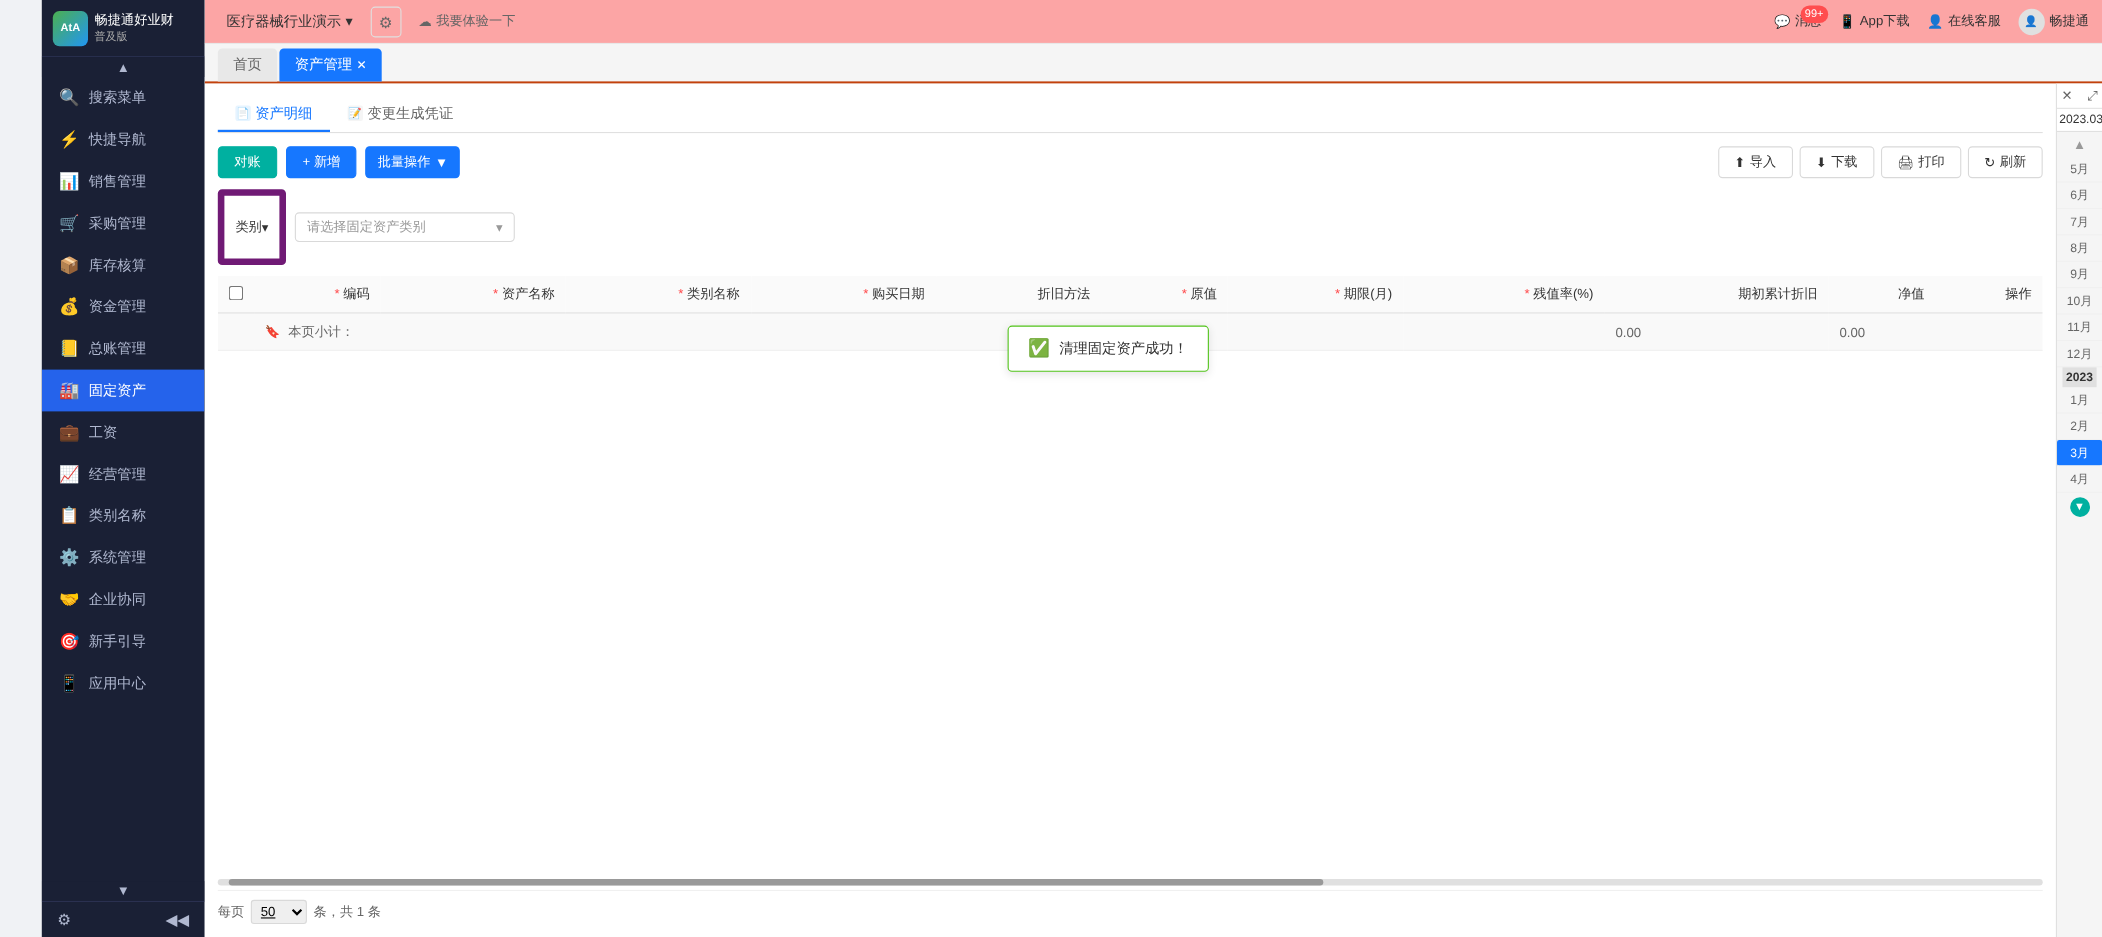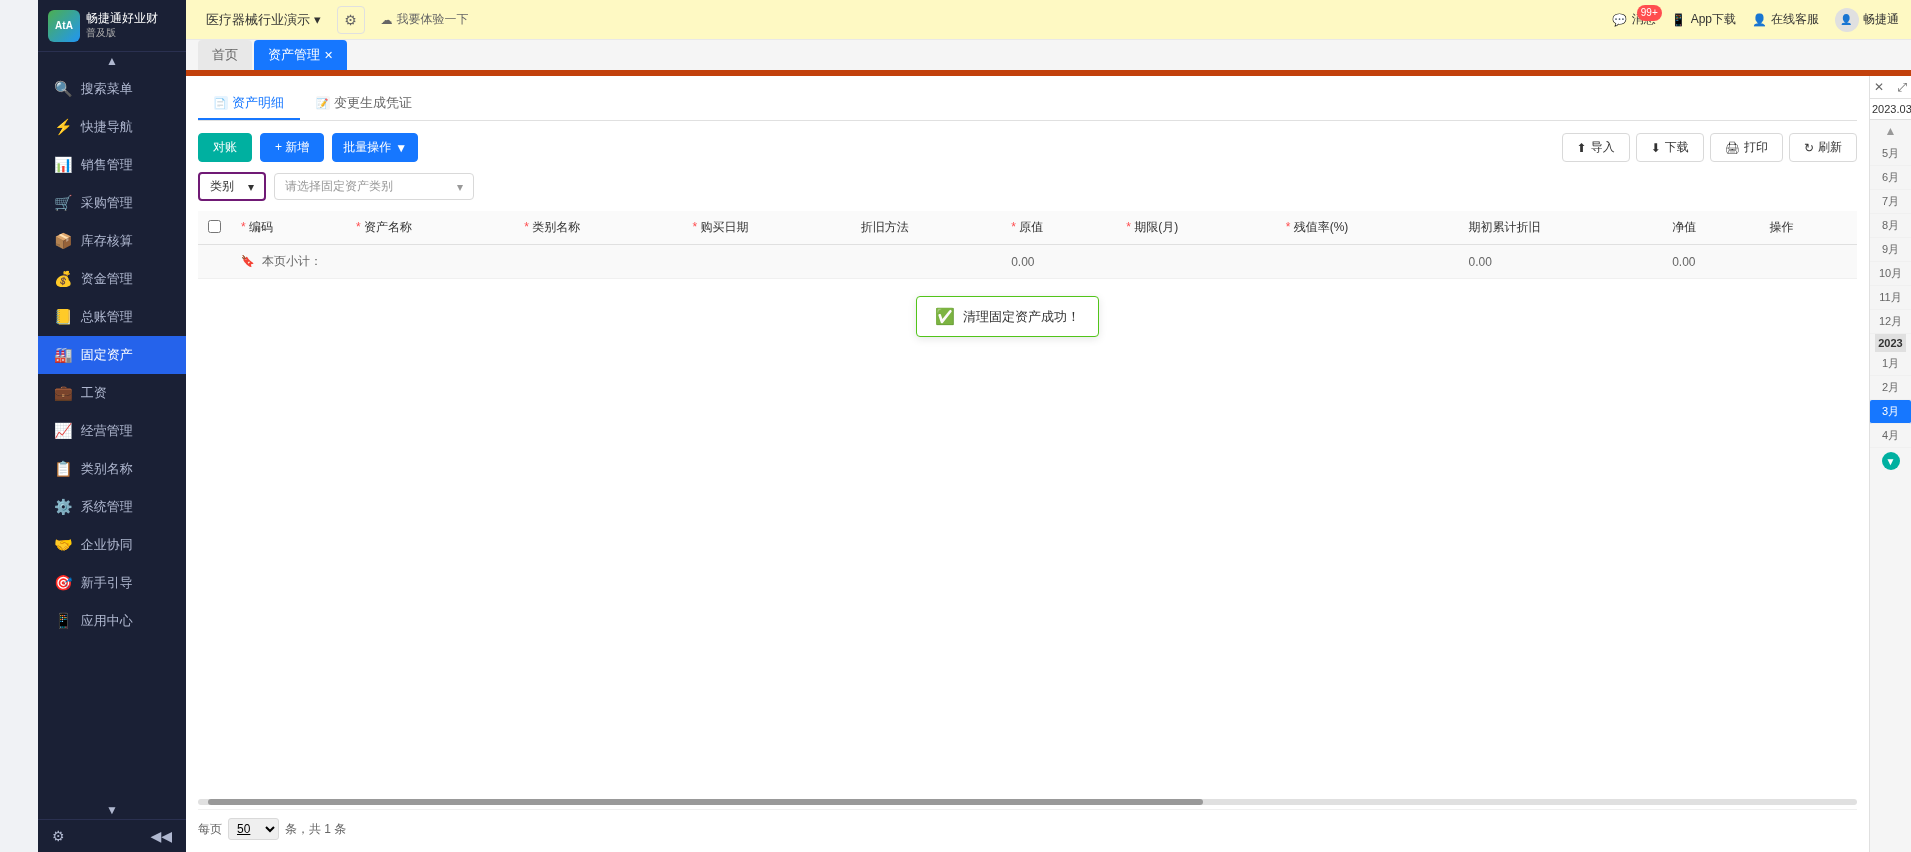--- a/index.html
+++ b/index.html
@@ -66,21 +66,21 @@
       flex: 1;
       display: flex;
       flex-direction: column;
       height: 852px;
       overflow: hidden;
     }
 
     
     .topbar {
       height: 40px;
-      background: #fef9c3;
+      background: #fca5a5;
       display: flex;
       align-items: center;
       padding: 0 12px;
       border-bottom: 1px solid #e8e8e8;
       gap: 8px;
     }
     .topbar-company {
       display: flex;
       align-items: center;
       gap: 4px;
@@ -138,21 +138,21 @@
       font-size: 10px; color: #666;
     }
 
     
     .tabs {
       height: 36px;
       background: #f5f5f5;
       display: flex;
       align-items: flex-end;
       padding: 0 12px;
-      border-bottom: 6px solid #c2410c;
+      border-bottom: 2px solid #c2410c;
       gap: 2px;
     }
     .tab {
       padding: 6px 14px;
       font-size: 13px;
       cursor: pointer;
       border-radius: 4px 4px 0 0;
       color: #666;
       background: #e8e8e8;
       display: flex; align-items: center; gap: 4px;
@@ -237,23 +237,23 @@
     
     .filter-row {
       display: flex;
       align-items: center;
       gap: 8px;
       margin-bottom: 10px;
     }
     .filter-select {
       display: flex;
       align-items: center;
-      gap: 14px;
-      padding: 4px 10px;
-      border: 2px solid #701a75;
+      gap: 0;
+      padding: 20px 10px;
+      border: 6px solid #701a75;
       border-radius: 4px;
       font-size: 12px;
       color: #333;
       cursor: pointer;
       background: white;
     }
     .filter-input {
       display: flex;
       align-items: center;
       gap: 4px;
@@ -275,21 +275,21 @@
     table {
       width: 100%;
       border-collapse: collapse;
       font-size: 12px;
     }
     thead tr {
       background: #fafafa;
     }
     th {
       padding: 8px 10px;
-      text-align: left;
+      text-align: right;
       font-weight: 500;
       color: #333;
       border-bottom: 1px solid #e0e0e0;
       white-space: nowrap;
     }
     th.required::before { content: '* '; color: #ff4d4f; }
     td {
       padding: 8px 10px;
       color: #333;
       border-bottom: 1px solid #f0f0f0;

